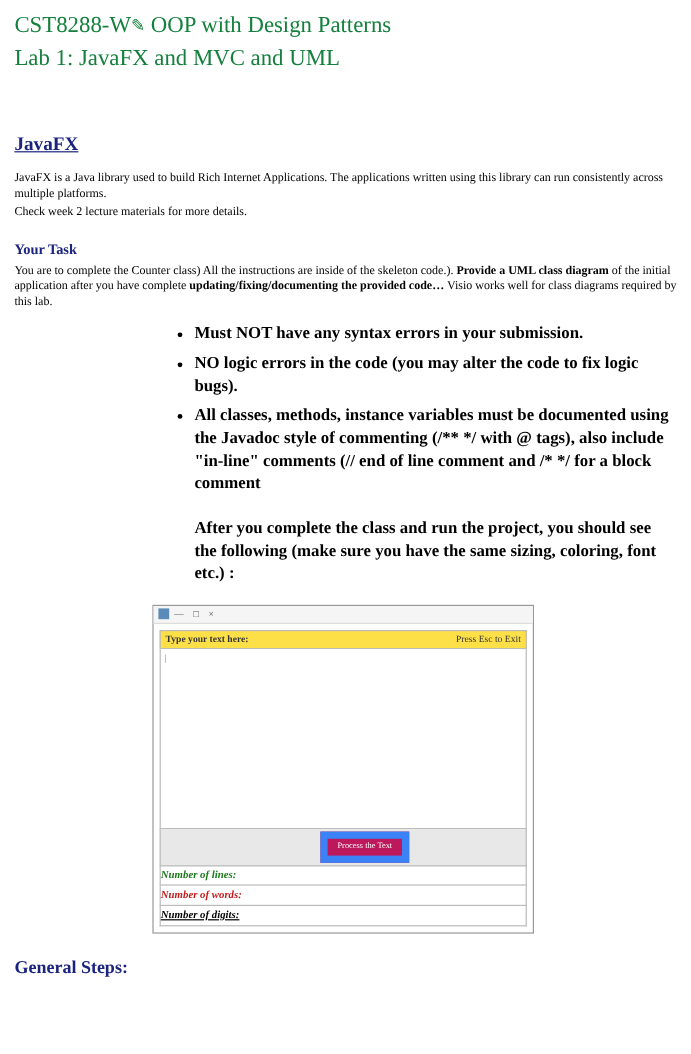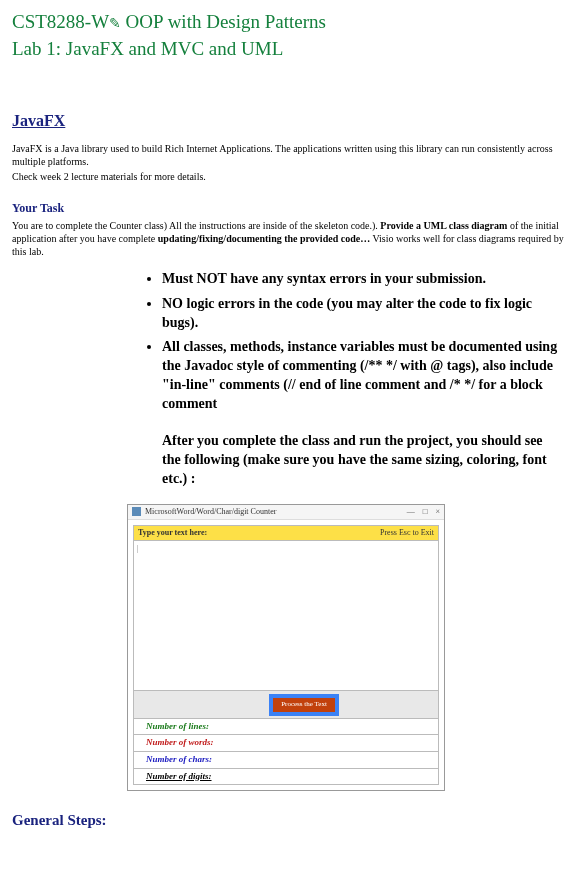--- a/index.html
+++ b/index.html
@@ -104,31 +104,31 @@
     }
     .process-row {
       border: 1px solid #bbb;
       border-top: none;
       background: #e8e8e8;
       padding: 2px;
       text-align: center;
     }
     .process-btn {
       display: inline-block;
-      background: #c2410c;
+      background: #be185d;
       color: #fff;
       font-size: 7px;
       padding: 2px 8px;
-      border: 4px solid #3b82f6;
+      border: 6px solid #3b82f6;
       margin-left: 36px;
     }
     .result-row {
       border: 1px solid #bbb;
       border-top: none;
-      padding: 2px 12px;
+      padding: 2px 0;
       font-size: 9px;
       font-style: italic;
       font-weight: bold;
     }
     .r-green { color: #1a7a1a; }
     .r-red { color: #c01a1a; }
     .r-blue { color: #1a1ac0; }
     .r-black { color: #000; text-decoration: underline; }
     
     .general-steps-title {
@@ -159,36 +159,34 @@
   <li>Must NOT have any syntax errors in your submission.</li>
   <li>NO logic errors in the code (you may alter the code to fix logic bugs).</li>
   <li>All classes, methods, instance variables must be documented using the Javadoc style of commenting (/** */  with @ tags), also include "in-line" comments (// end of line comment and /* */ for a block comment</li>
 </ul>
 
 <div class="after-note">After you complete the class and run the project, you should see the following (make sure you have the same sizing, coloring, font etc.) :</div>
 
 <div class="app-window">
   <div class="app-titlebar">
     <div class="app-title-icon"></div>
-    <div class="app-title-text">MicrosoftWord/Word/Char/digit Counter</div>
     <div class="win-controls">
       <span>—</span>
       <span>□</span>
       <span>×</span>
     </div>
   </div>
   <div class="app-body">
     <div class="type-bar">
       <span class="tlabel">Type your text  here:</span>
       <span>Press Esc to Exit</span>
     </div>
     <div class="textarea">|</div>
     <div class="process-row">
       <span class="process-btn">Process the Text</span>
     </div>
     <div class="result-row r-green">Number of lines:</div>
     <div class="result-row r-red">Number of words:</div>
-    <div class="result-row r-blue">Number of chars:</div>
     <div class="result-row r-black">Number of digits:</div>
   </div>
 </div>
 
 <div class="general-steps-title">General Steps:</div>
 
 </body></html>

